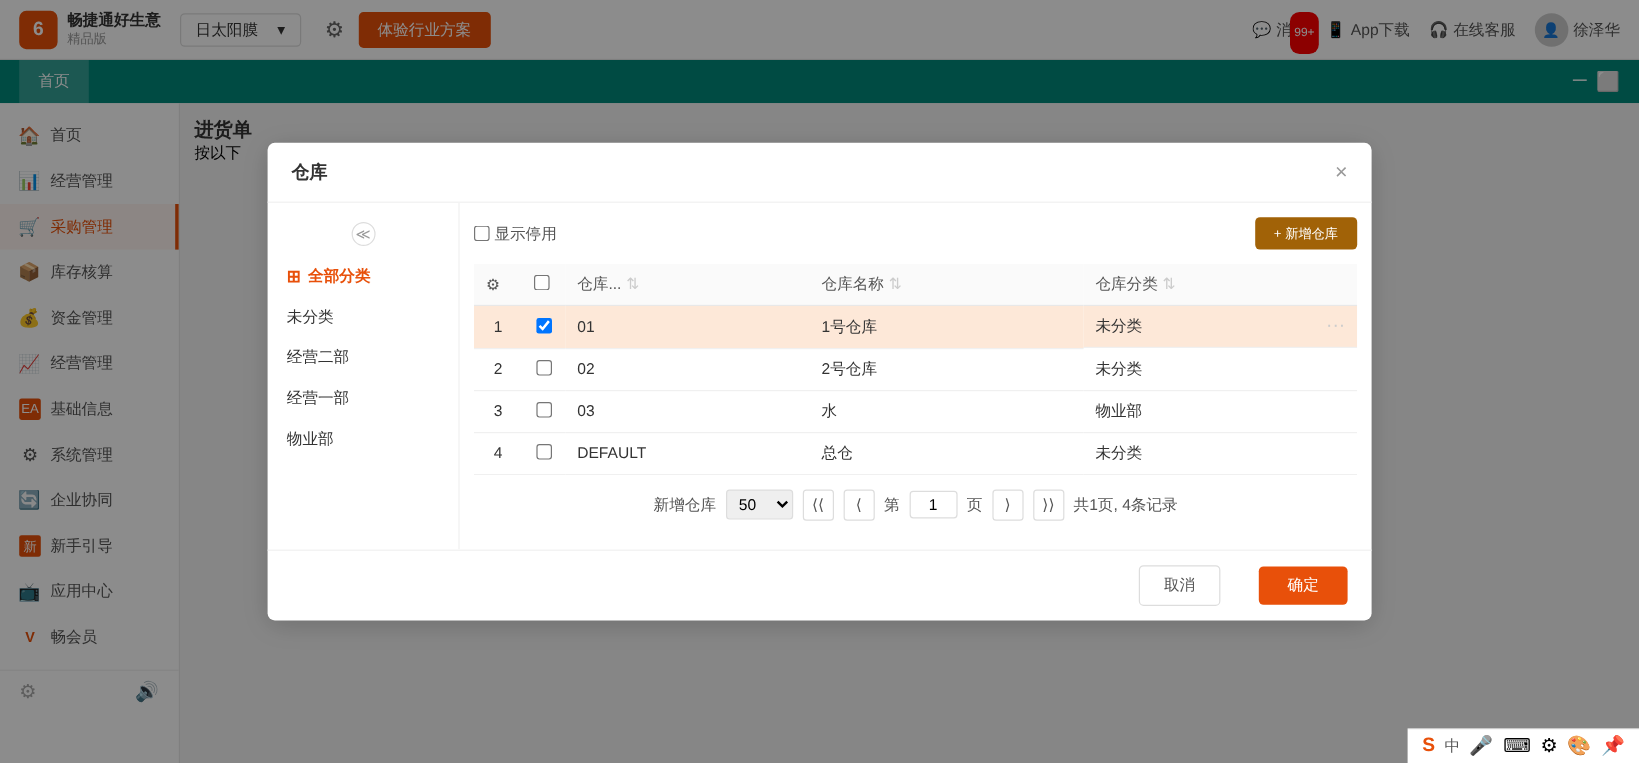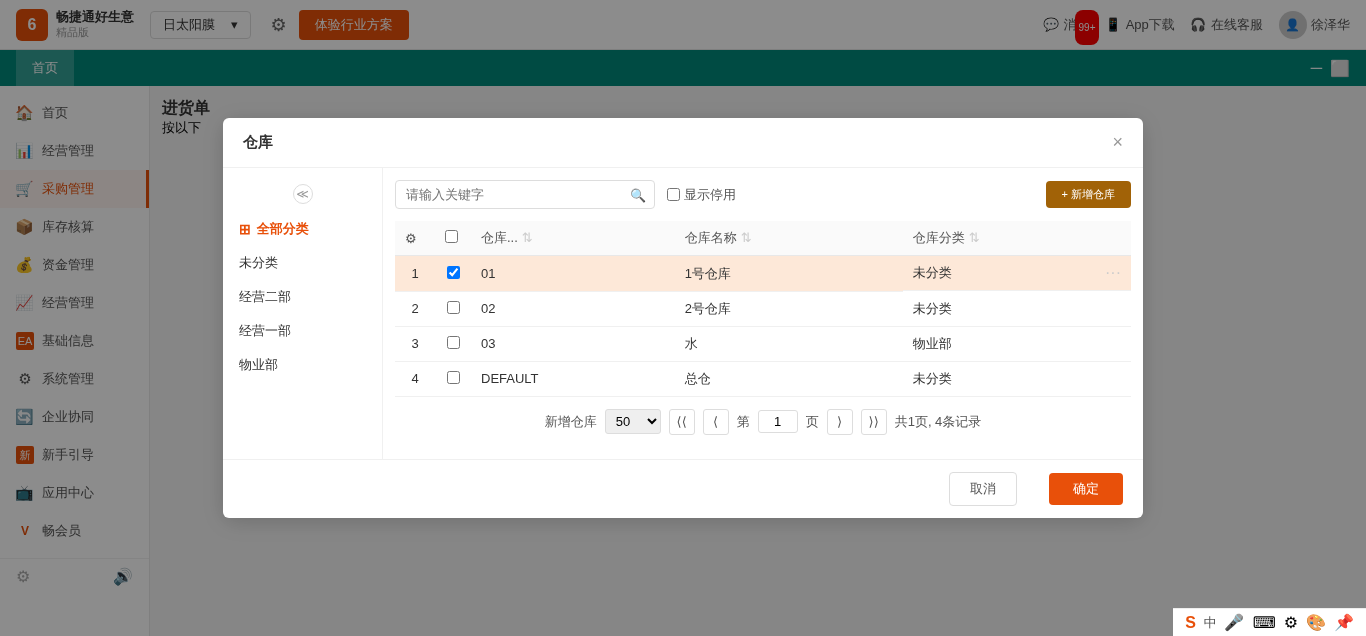--- a/index.html
+++ b/index.html
@@ -325,24 +325,20 @@
           <span>经营一部</span>
         </div>
         <div class="left-panel-item">
           <span>物业部</span>
         </div>
       </div>
 
       <div class="right-panel">
 
         <div class="right-toolbar">
-          <div class="search-input-wrap">
-            <input class="search-input" type="text" placeholder="请输入关键字" style="">
-            <span class="search-icon-btn">🔍</span>
-          </div>
           <div class="show-disabled">
             <input type="checkbox" class="checkbox-input" style="">
             <span>显示停用</span>
           </div>
           <button class="add-btn">+ 新增仓库</button>
         </div>
 
         <div style="flex:1;overflow:auto;">
           <table class="data-table">
             <thead>

